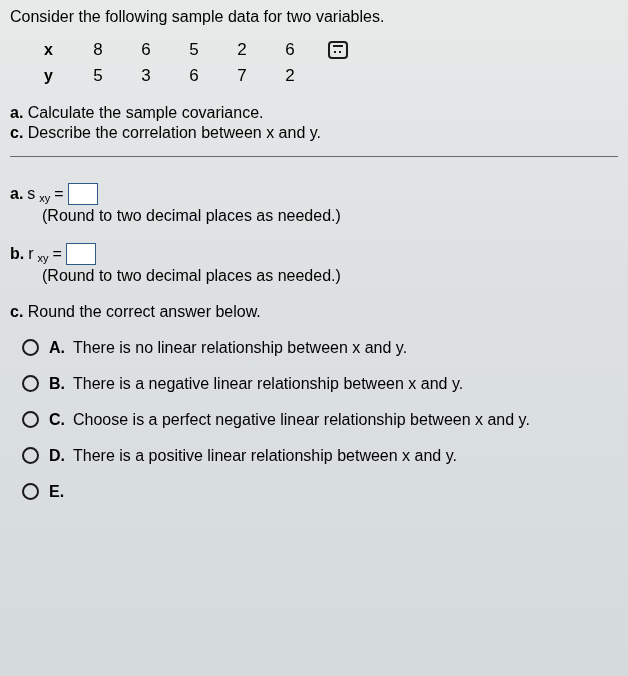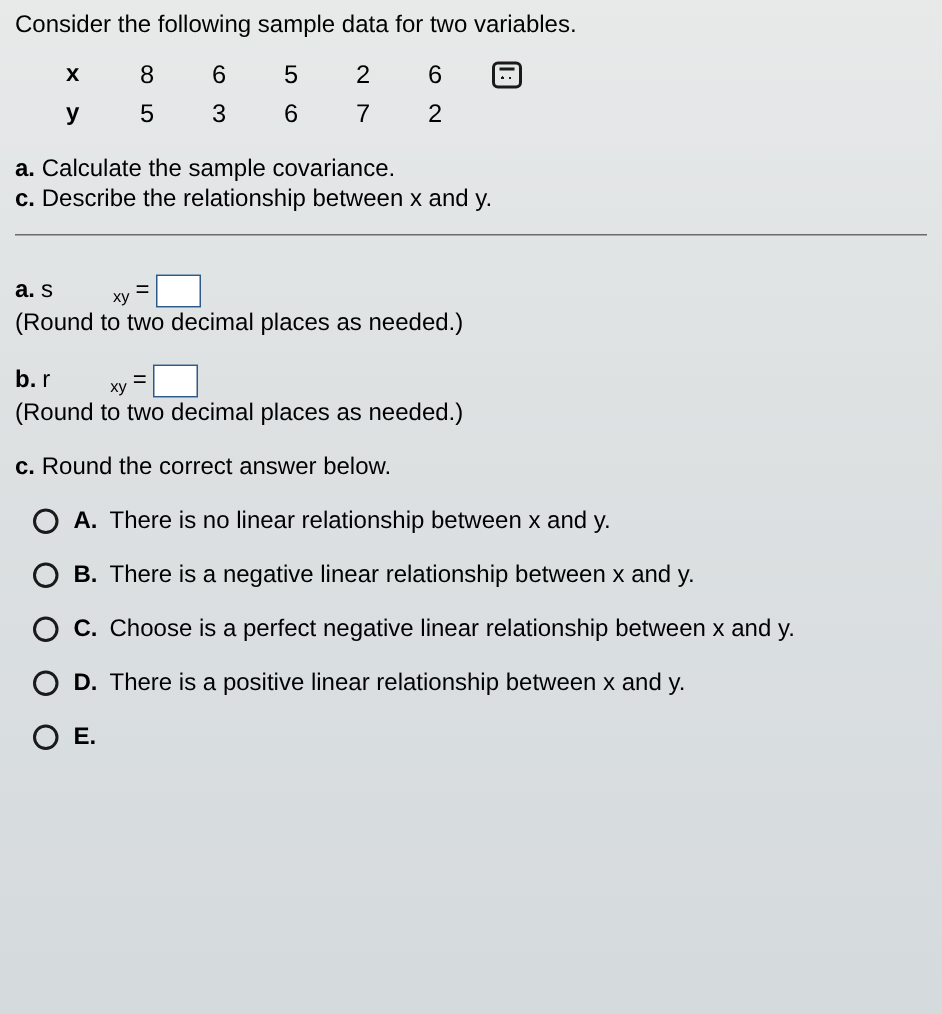--- a/index.html
+++ b/index.html
@@ -29,26 +29,26 @@
     content: ""; position: absolute; left: 3px; right: 3px; bottom: 2px; top: 7px;
     background-image: radial-gradient(circle at 2px 2px,#1a1a1a 1px,transparent 1px),radial-gradient(circle at 7px 2px,#1a1a1a 1px,transparent 1px);
   }
   .tasks { margin-bottom: 14px; }
   .task-line { margin: 2px 0; }
   .task-label { font-weight: bold; }
   .divider { border: none; border-top: 1px solid #6a6a6a; margin: 14px 0 26px 0; }
   .ans-block { margin-bottom: 18px; }
   .ans-line { display: flex; align-items: center; gap: 4px; margin-bottom: 2px; }
   .ans-label { font-weight: bold; }
-  .sub { font-size: 11px; position: relative; top: 4px; margin-left: 36px; }
+  .sub { font-size: 11px; position: relative; top: 4px; }
   .input-box {
     width: 30px; height: 22px; border: 1px solid #2d5a8a; background: #fff;
     font-size: 14px; text-align: center; outline: none;
   }
-  .hint { font-size: 16px; margin-top: 2px; }
+  .hint { font-size: 16px; margin-top: 2px; margin-left: 32px; }
   .choices { margin-top: 16px; }
   .choice { display: flex; align-items: flex-start; margin: 18px 0 18px 12px; }
   .radio {
     appearance: none; width: 17px; height: 17px; border: 2px solid #1a1a1a; border-radius: 50%;
     margin-right: 10px; flex-shrink: 0; cursor: pointer; background: transparent;
   }
   .radio:checked { background: radial-gradient(circle,#1a1a1a 0 40%,transparent 45%); }
   .choice-label { font-weight: bold; margin-right: 8px; }
 </style>
 </head>
@@ -78,21 +78,21 @@
   </div>
 </div>
 
 <div class="tasks">
   <div class="task-line">
     <span class="task-label">a.</span>
     <span>Calculate the sample covariance.</span>
   </div>
   <div class="task-line">
     <span class="task-label">c.</span>
-    <span>Describe the relationship between x and y.</span>
+    <span>Describe the correlation between x and y.</span>
   </div>
 </div>
 
 <hr class="divider">
 
 <div class="ans-block">
   <div class="ans-line">
     <span class="ans-label">a.</span>
     <span>s</span>
       <span class="sub">xy</span>

